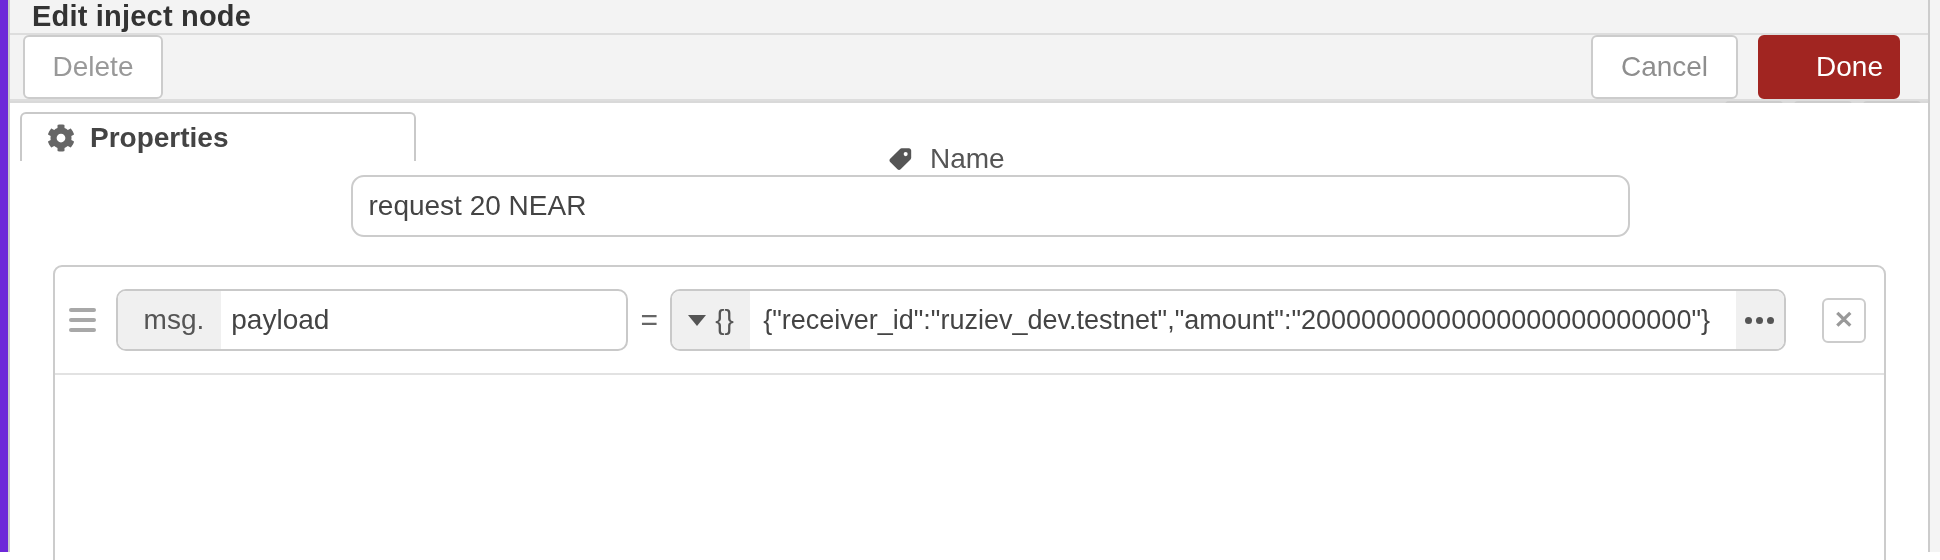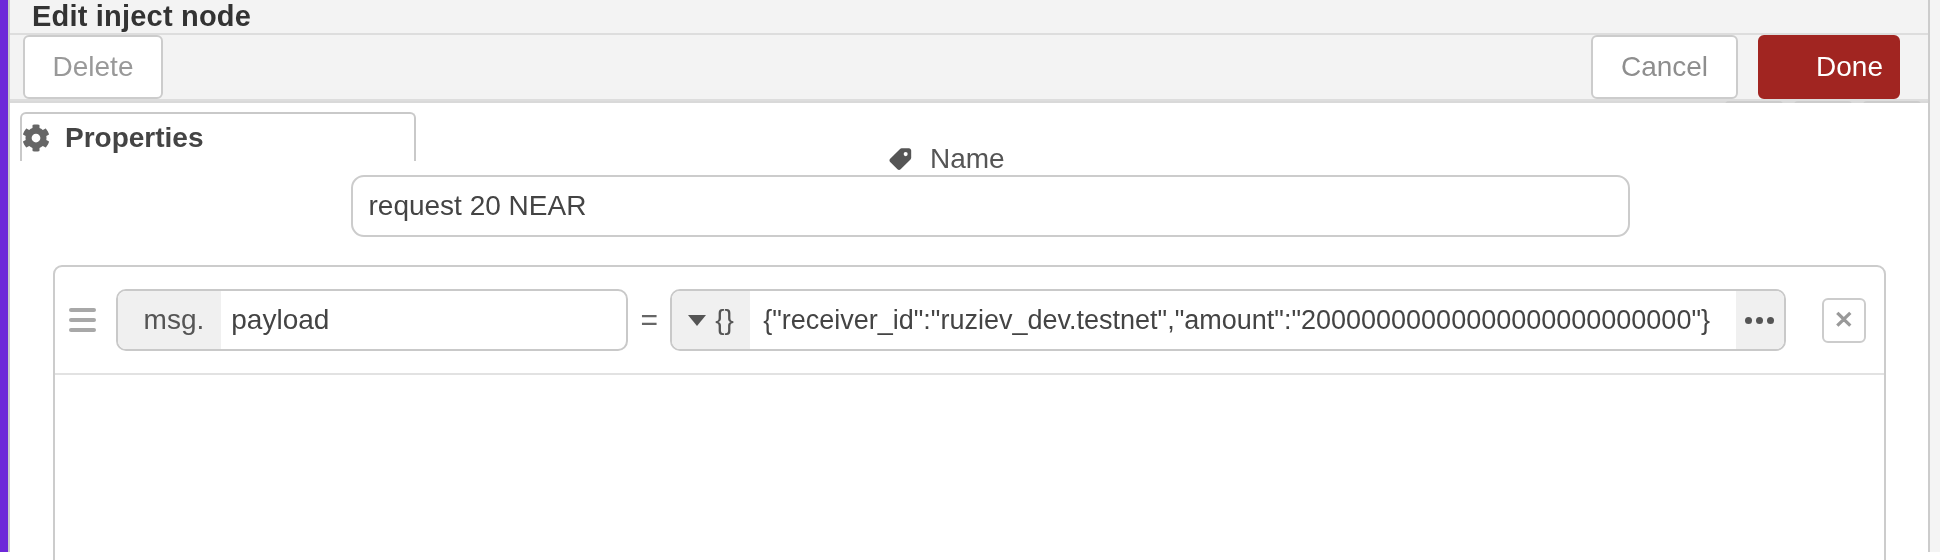--- a/index.html
+++ b/index.html
@@ -30,21 +30,21 @@
   .btn-delete { width: 140px; }
   .spacer { flex: 1; }
   .btn-cancel { width: 147px; margin-right: 20px; color: #8e8e8e; }
   .btn-done { width: 142px; background: #a12521; border-color: #a12521; color: #ffffff; padding-left: 41px; }
 
   
   .tabrow { height: 58px; background: #f3f3f3; border-bottom: 2px solid #d9d9d9; position: relative; }
   .tab { position: absolute; left: 10px; top: 11px; width: 396px; height: 49px; z-index: 2;
          background: #ffffff; border: 2px solid #c9c9c9; border-bottom: none;
          border-radius: 6px 6px 0 0; display: flex; align-items: center;
-         gap: 15px; cursor: pointer; }
+         padding-left: 25px; gap: 15px; cursor: pointer; }
   .tab-label { font-size: 28px; font-weight: bold; color: #444; }
 
   .editor-buttons { position: absolute; right: 7px; top: 0; display: flex; gap: 11px; }
   .icon-btn { width: 58px; height: 55px; background: #ffffff; border: 2px solid #cccccc;
               border-radius: 4px; display: flex; align-items: center; justify-content: center;
               cursor: pointer; padding: 0; }
   .icon-btn.active { background: #e9e9e9; border-bottom: 5px solid #a9a9a9; }
 
   
   .content { flex: 1; background: #ffffff; position: relative; }

